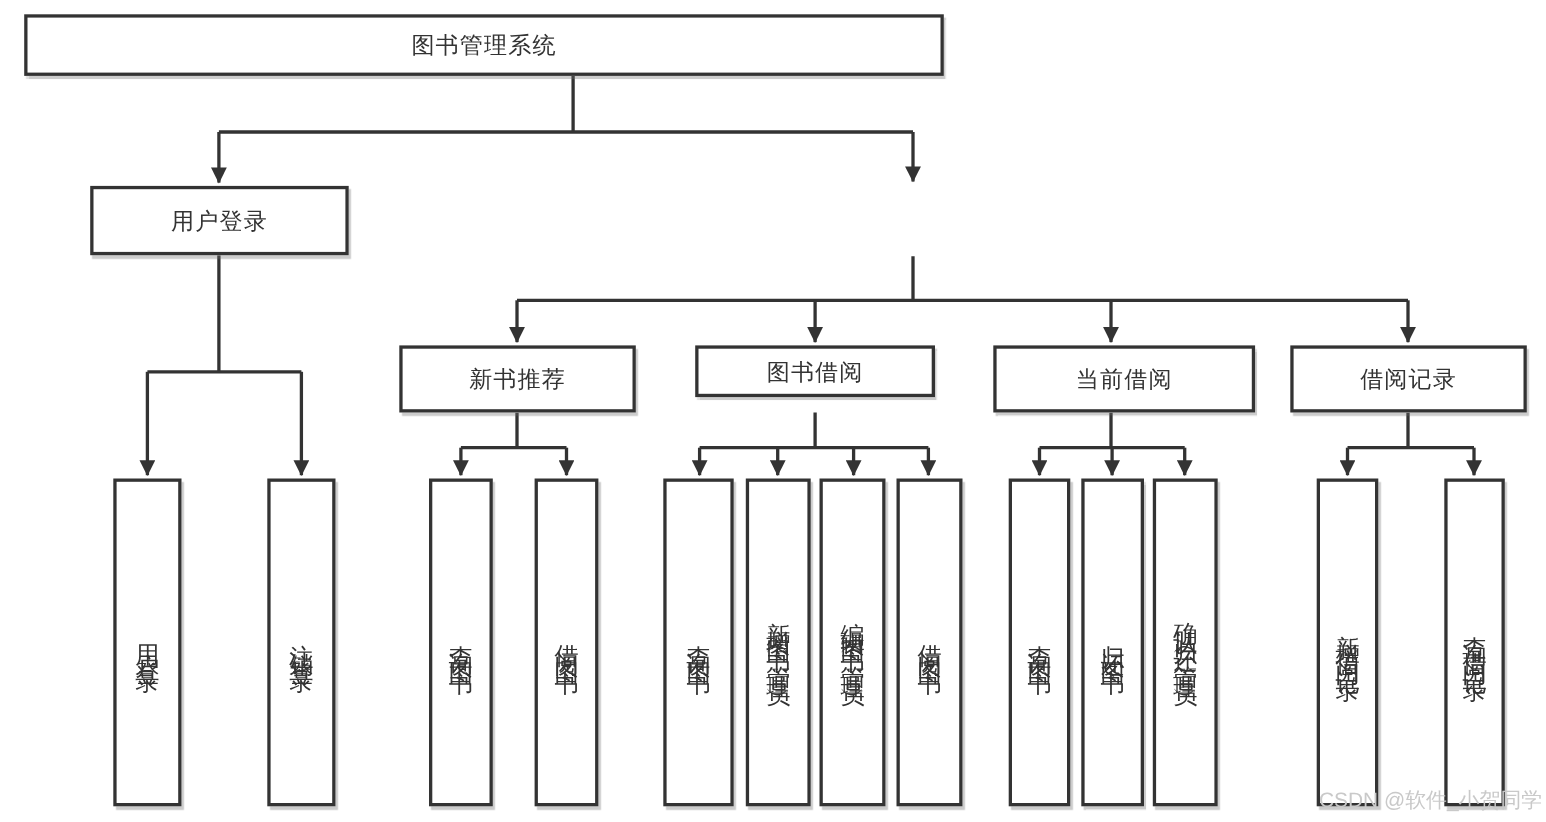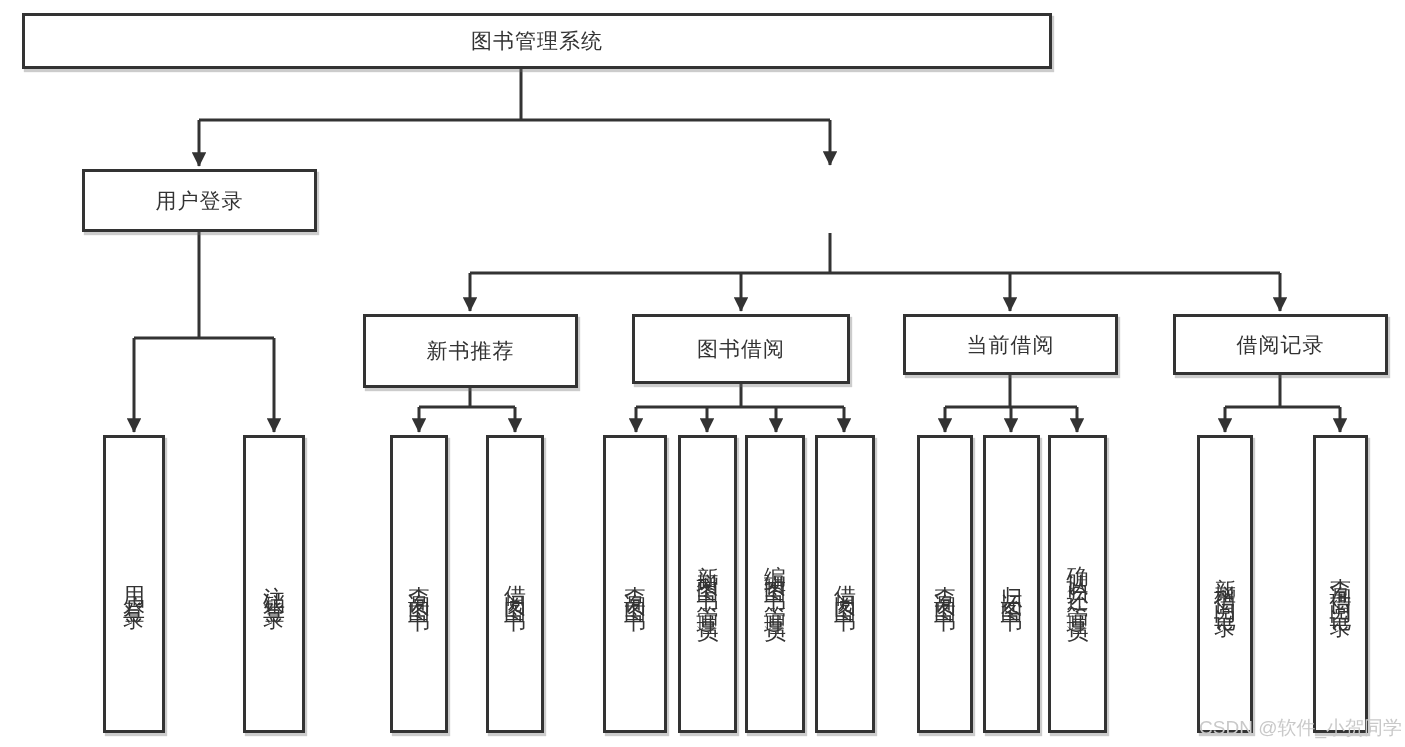--- a/index.html
+++ b/index.html
@@ -94,35 +94,35 @@
     <line x1="707" y1="407" x2="707" y2="432" marker-end="url(#arw)"></line>
     <line x1="776" y1="407" x2="776" y2="432" marker-end="url(#arw)"></line>
     <line x1="844" y1="407" x2="844" y2="432" marker-end="url(#arw)"></line>
     <line x1="945" y1="407" x2="945" y2="432" marker-end="url(#arw)"></line>
     <line x1="1011" y1="407" x2="1011" y2="432" marker-end="url(#arw)"></line>
     <line x1="1077" y1="407" x2="1077" y2="432" marker-end="url(#arw)"></line>
     <line x1="1225" y1="407" x2="1225" y2="432" marker-end="url(#arw)"></line>
     <line x1="1340" y1="407" x2="1340" y2="432" marker-end="url(#arw)"></line>
   </svg>
 
-  <div class="node h" style="left:22px; top:13px; width:1030px; height:56px;">
+  <div class="node h" style="left:22px; top:13px; width:836px; height:56px;">
     <span class="label">图书管理系统</span>
   </div>
 
   <div class="node h" style="left:82px; top:169px; width:235px; height:63px;">
     <span class="label">用户登录</span>
   </div>
 
-  <div class="node h" style="left:363px; top:314px; width:215px; height:74px;">
+  <div class="node h" style="left:363px; top:314px; width:215px; height:61px;">
     <span class="label">新书推荐</span>
   </div>
-  <div class="node h" style="left:632px; top:314px; width:218px; height:70px;">
+  <div class="node h" style="left:632px; top:314px; width:218px; height:47px;">
     <span class="label">图书借阅</span>
   </div>
-  <div class="node h" style="left:903px; top:314px; width:215px; height:61px;">
+  <div class="node h" style="left:903px; top:314px; width:238px; height:61px;">
     <span class="label">当前借阅</span>
   </div>
   <div class="node h" style="left:1173px; top:314px; width:215px; height:61px;">
     <span class="label">借阅记录</span>
   </div>
 
   <div class="node v" style="left:103px; top:435px; width:62px; height:298px;">
     <span class="label">用户登录</span>
   </div>
   <div class="node v" style="left:243px; top:435px; width:62px; height:298px;">

